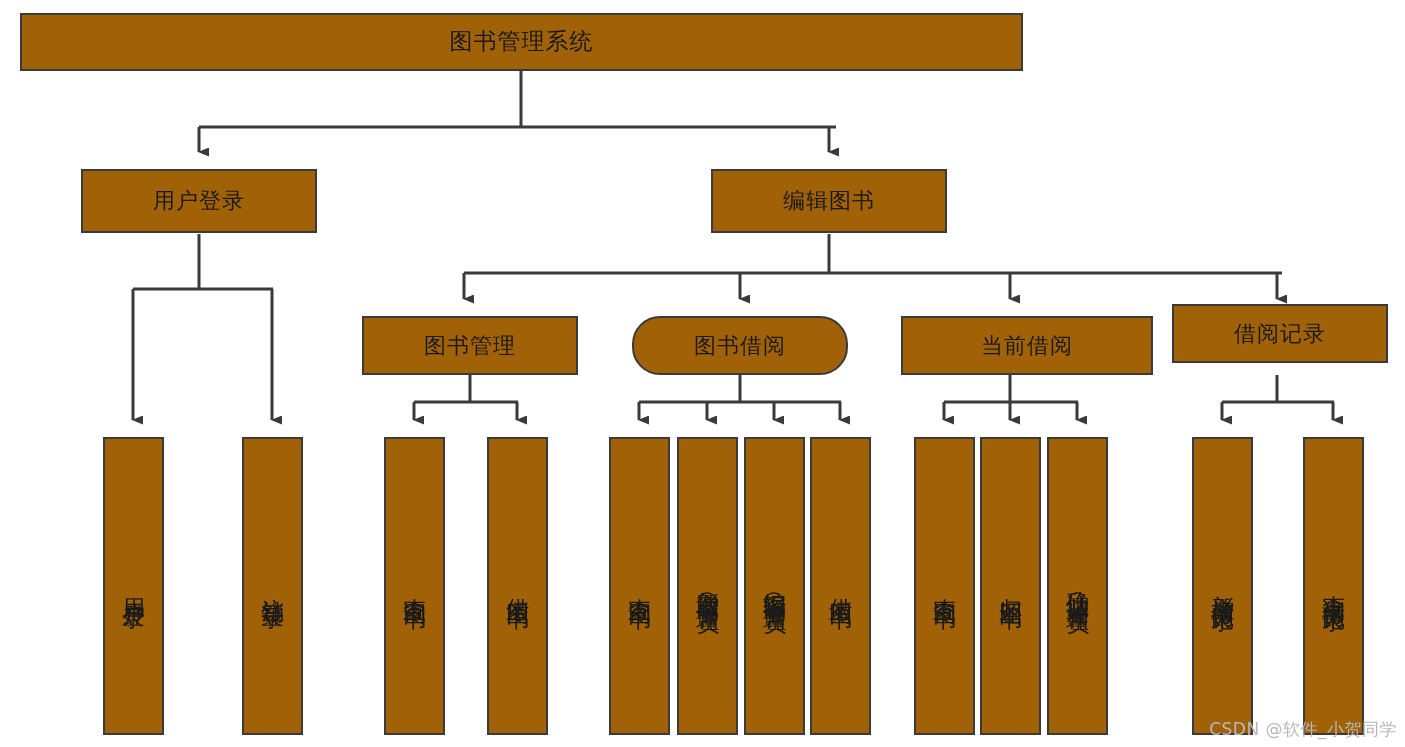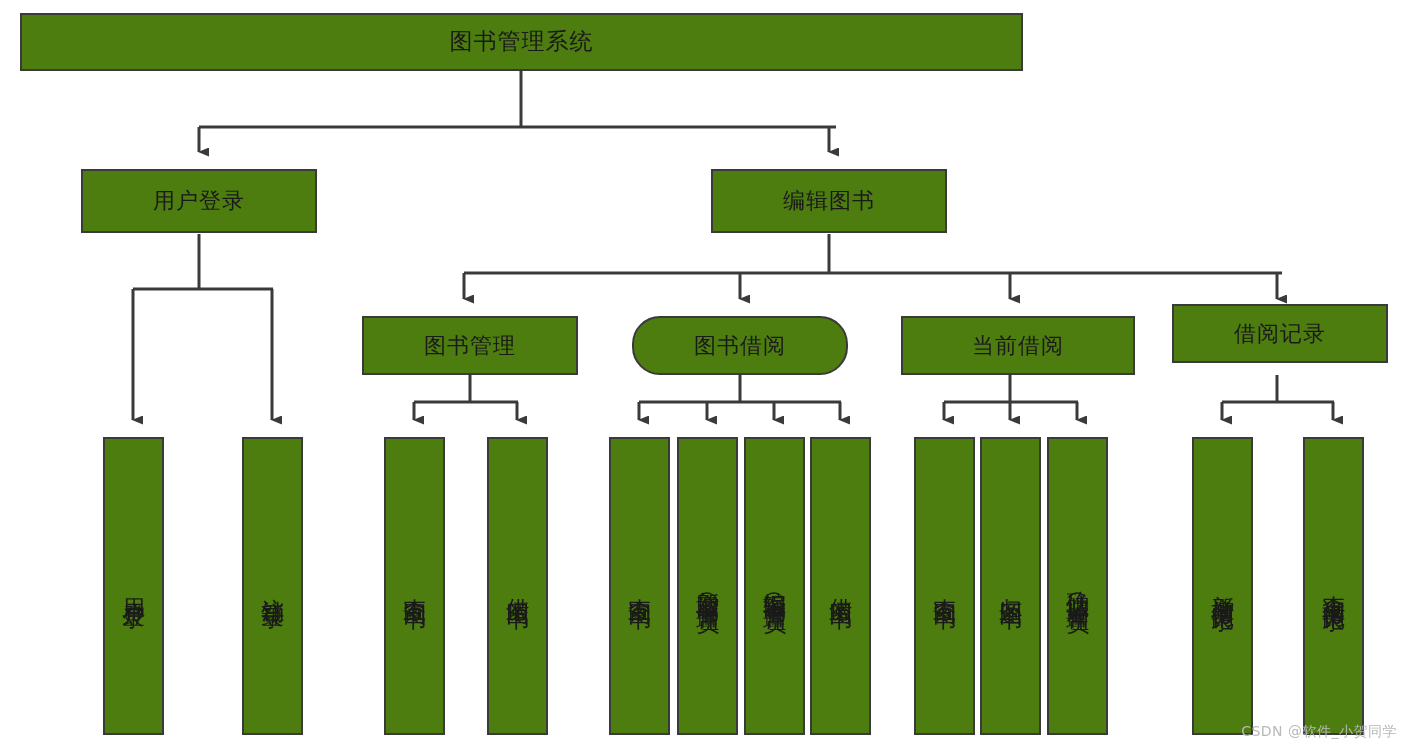--- a/index.html
+++ b/index.html
@@ -22,21 +22,21 @@
     position: absolute;
     left: 0;
     top: 0;
     width: 1405px;
     height: 747px;
     pointer-events: none;
   }
   .node {
     position: absolute;
     box-sizing: border-box;
-    background: #4d7c0f;
+    background: #a16207;
     border: 2px solid #3a3a3a;
     display: flex;
     align-items: center;
     justify-content: center;
     color: #1a1a1a;
   }
   .node-label {
     display: block;
     text-align: center;
     line-height: 1.18;
@@ -62,21 +62,21 @@
     font-size: 23px;
     line-height: 1.02;
     letter-spacing: 3px;
     white-space: nowrap;
     max-height: 100%;
   }
   #watermark {
     position: absolute;
     right: 8px;
     bottom: 6px;
-    font-size: 14px;
+    font-size: 17px;
     color: #b8b8b8;
     letter-spacing: 0.5px;
     white-space: nowrap;
     user-select: none;
   }
 </style>
 </head>
 <body>
 
 <div id="diagram-root">
@@ -141,21 +141,21 @@
   <div class="node horiz" style="left:711px; top:169px; width:236px; height:64px;">
     <span class="node-label">编辑图书</span>
   </div>
 
   <div class="node horiz" style="left:362px; top:316px; width:216px; height:59px;">
     <span class="node-label">图书管理</span>
   </div>
   <div class="node horiz" style="left:632px; top:316px; width:216px; height:59px;border-radius:28px;">
     <span class="node-label">图书借阅</span>
   </div>
-  <div class="node horiz" style="left:901px; top:316px; width:234px; height:59px;">
+  <div class="node horiz" style="left:901px; top:316px; width:252px; height:59px;">
     <span class="node-label">当前借阅</span>
   </div>
   <div class="node horiz" style="left:1172px; top:304px; width:216px; height:59px;">
     <span class="node-label">借阅记录</span>
   </div>
 
   <div class="node vert" style="left:103px; top:437px; width:61px; height:298px;">
     <span class="node-label">用户登录</span>
   </div>
   <div class="node vert" style="left:242px; top:437px; width:61px; height:298px;">

